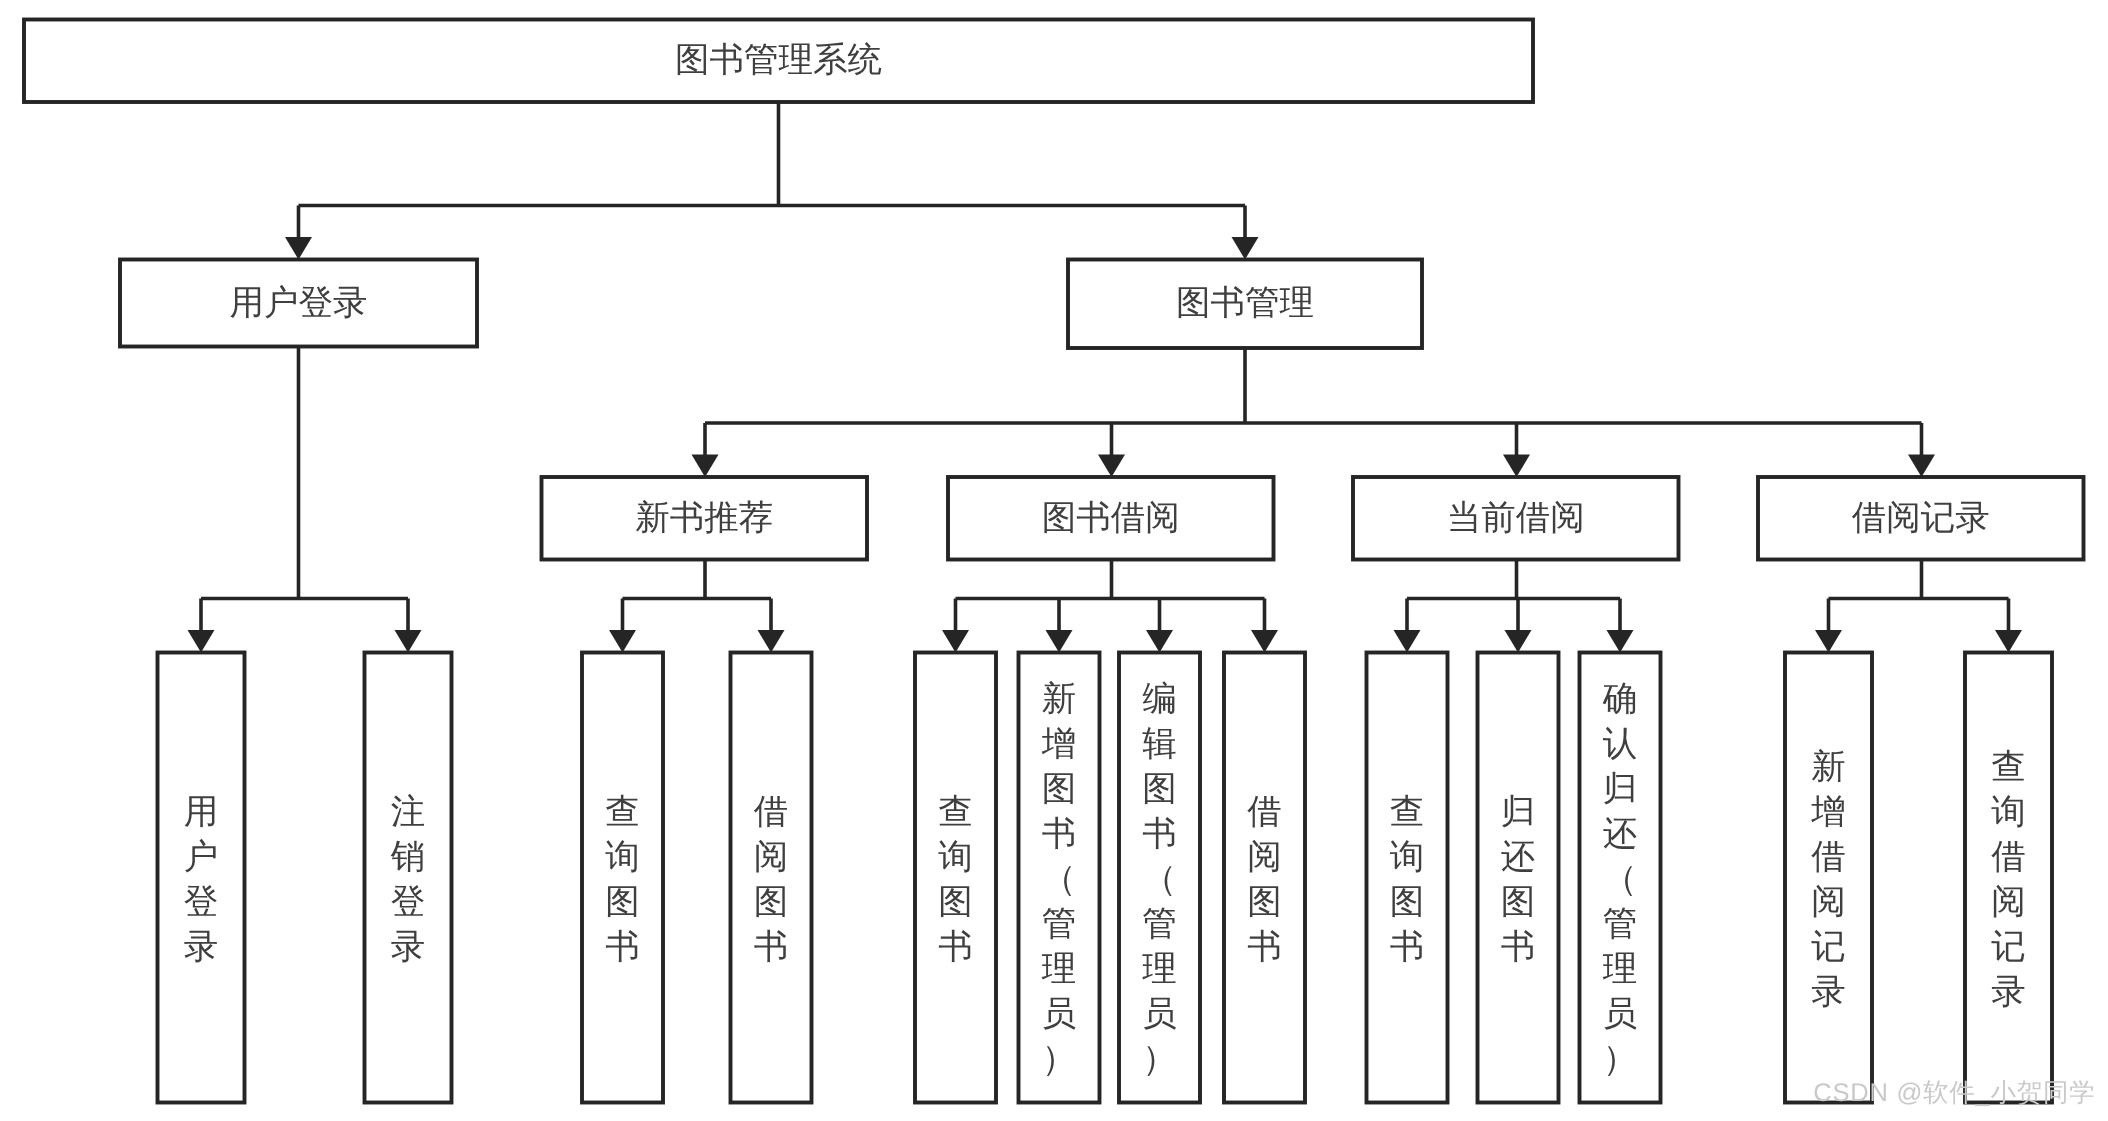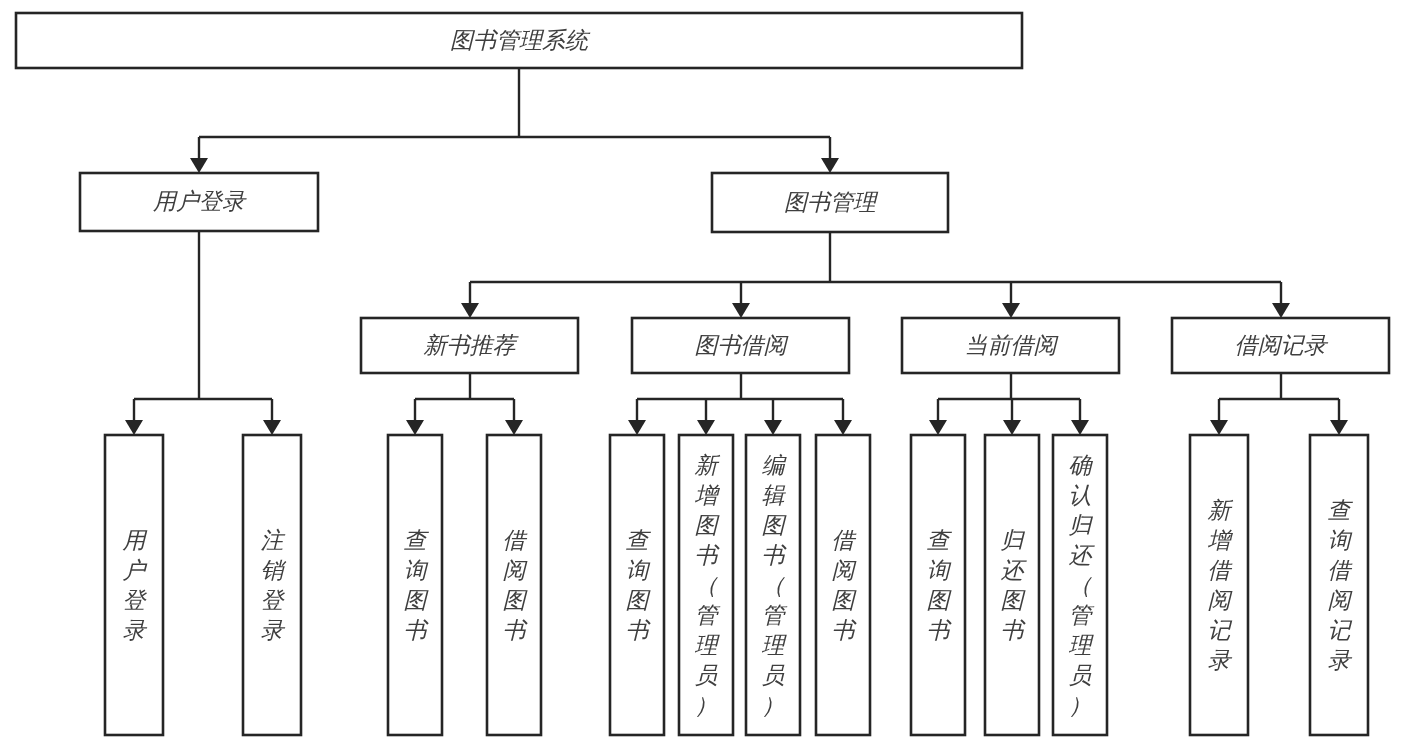--- a/index.html
+++ b/index.html
@@ -11,21 +11,20 @@
     width: 1405px;
     height: 747px;
     font-family: "Liberation Sans", "DejaVu Sans", sans-serif;
     overflow: hidden;
     position: relative;
   }
   #diagram-root {
     position: relative;
     width: 1405px;
     height: 747px;
-    font-style: italic;
   }
   svg.flowchart {
     position: absolute;
     top: 0;
     left: 0;
     width: 1405px;
     height: 747px;
     display: block;
   }
   .node-box {
@@ -202,13 +201,14 @@
         <g>
           <rect class="node-box" x="1190" y="435" width="58" height="300"></rect>
           <text class="node-label-vert" x="1219" y="518.4"><tspan x="1219" dy="0">新</tspan><tspan x="1219" dy="30">增</tspan><tspan x="1219" dy="30">借</tspan><tspan x="1219" dy="30">阅</tspan><tspan x="1219" dy="30">记</tspan><tspan x="1219" dy="30">录</tspan></text>
         </g>
         <g>
           <rect class="node-box" x="1310" y="435" width="58" height="300"></rect>
           <text class="node-label-vert" x="1339" y="518.4"><tspan x="1339" dy="0">查</tspan><tspan x="1339" dy="30">询</tspan><tspan x="1339" dy="30">借</tspan><tspan x="1339" dy="30">阅</tspan><tspan x="1339" dy="30">记</tspan><tspan x="1339" dy="30">录</tspan></text>
         </g>
       </g>
   </svg>
+  <div class="watermark">CSDN @软件_小贺同学</div>
 </div>
 
 </body></html>

